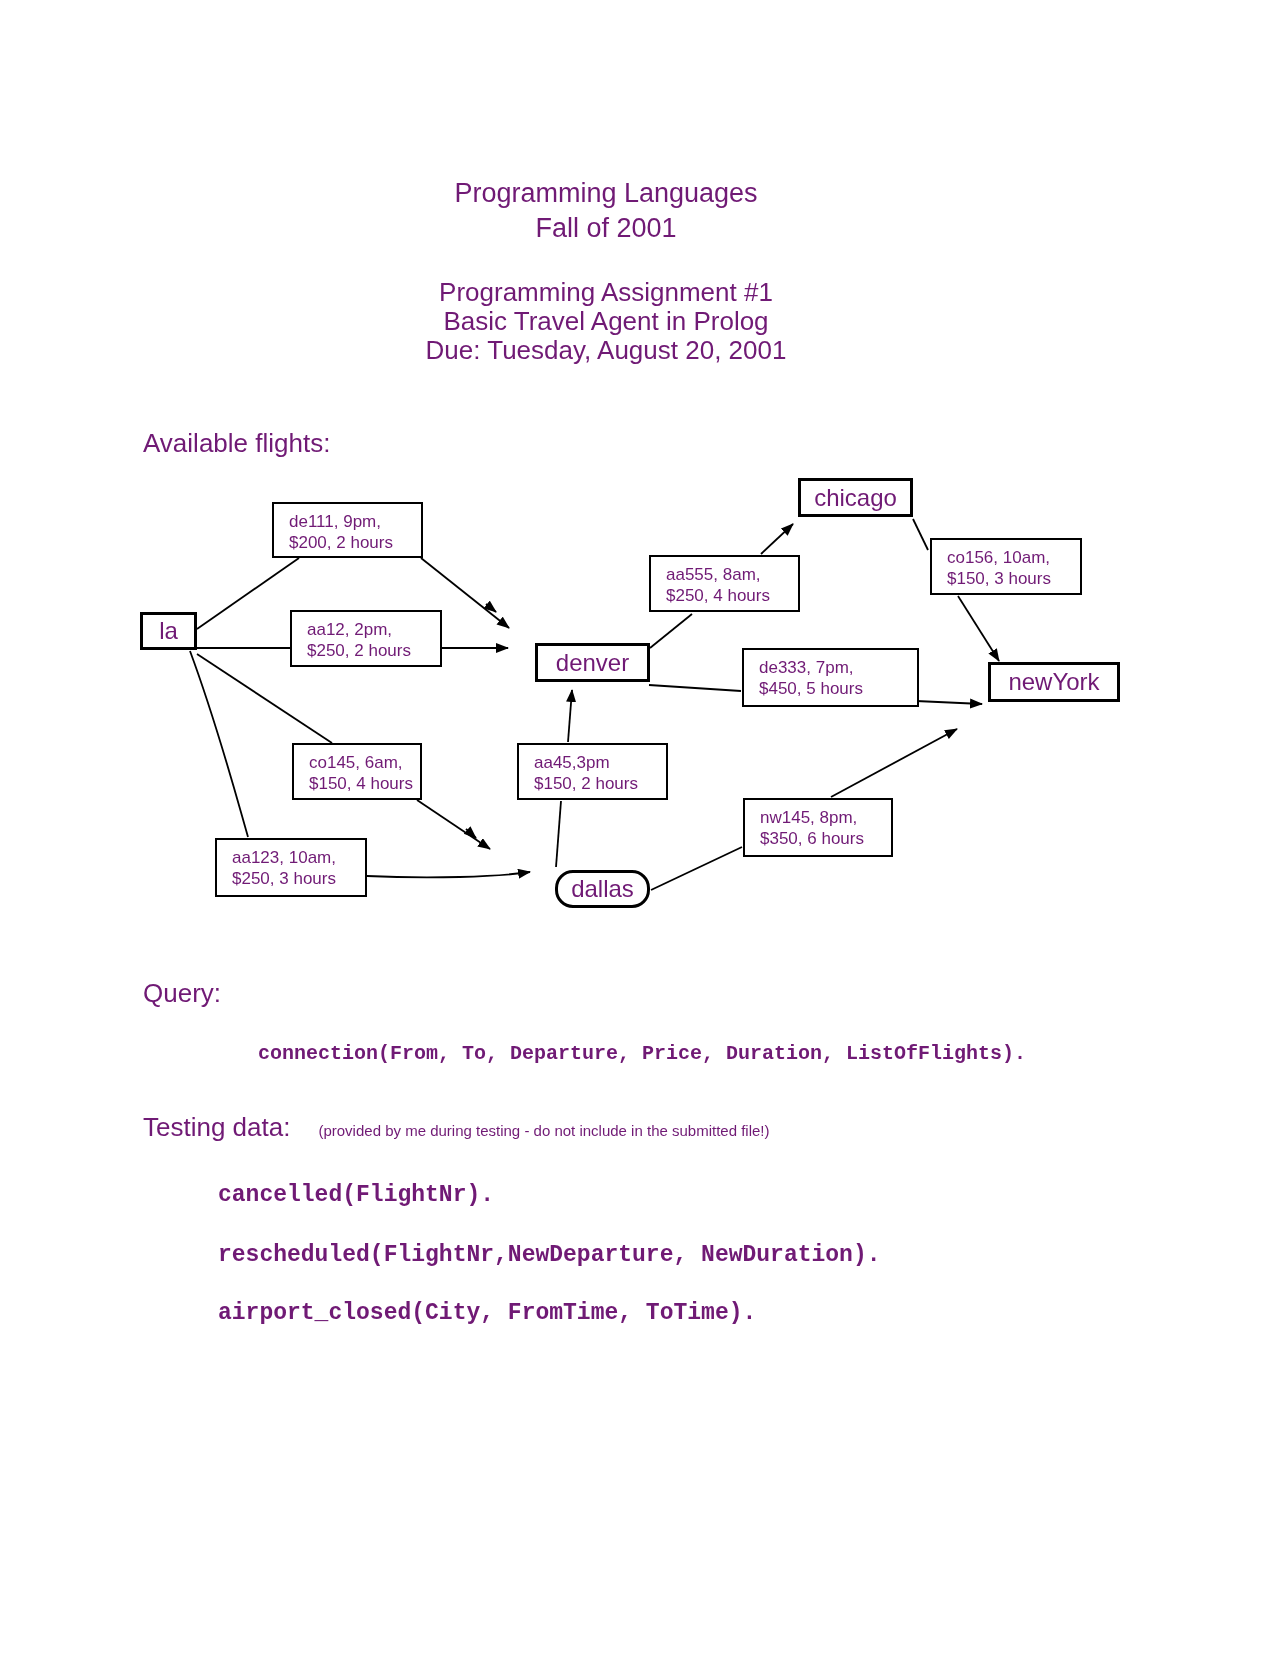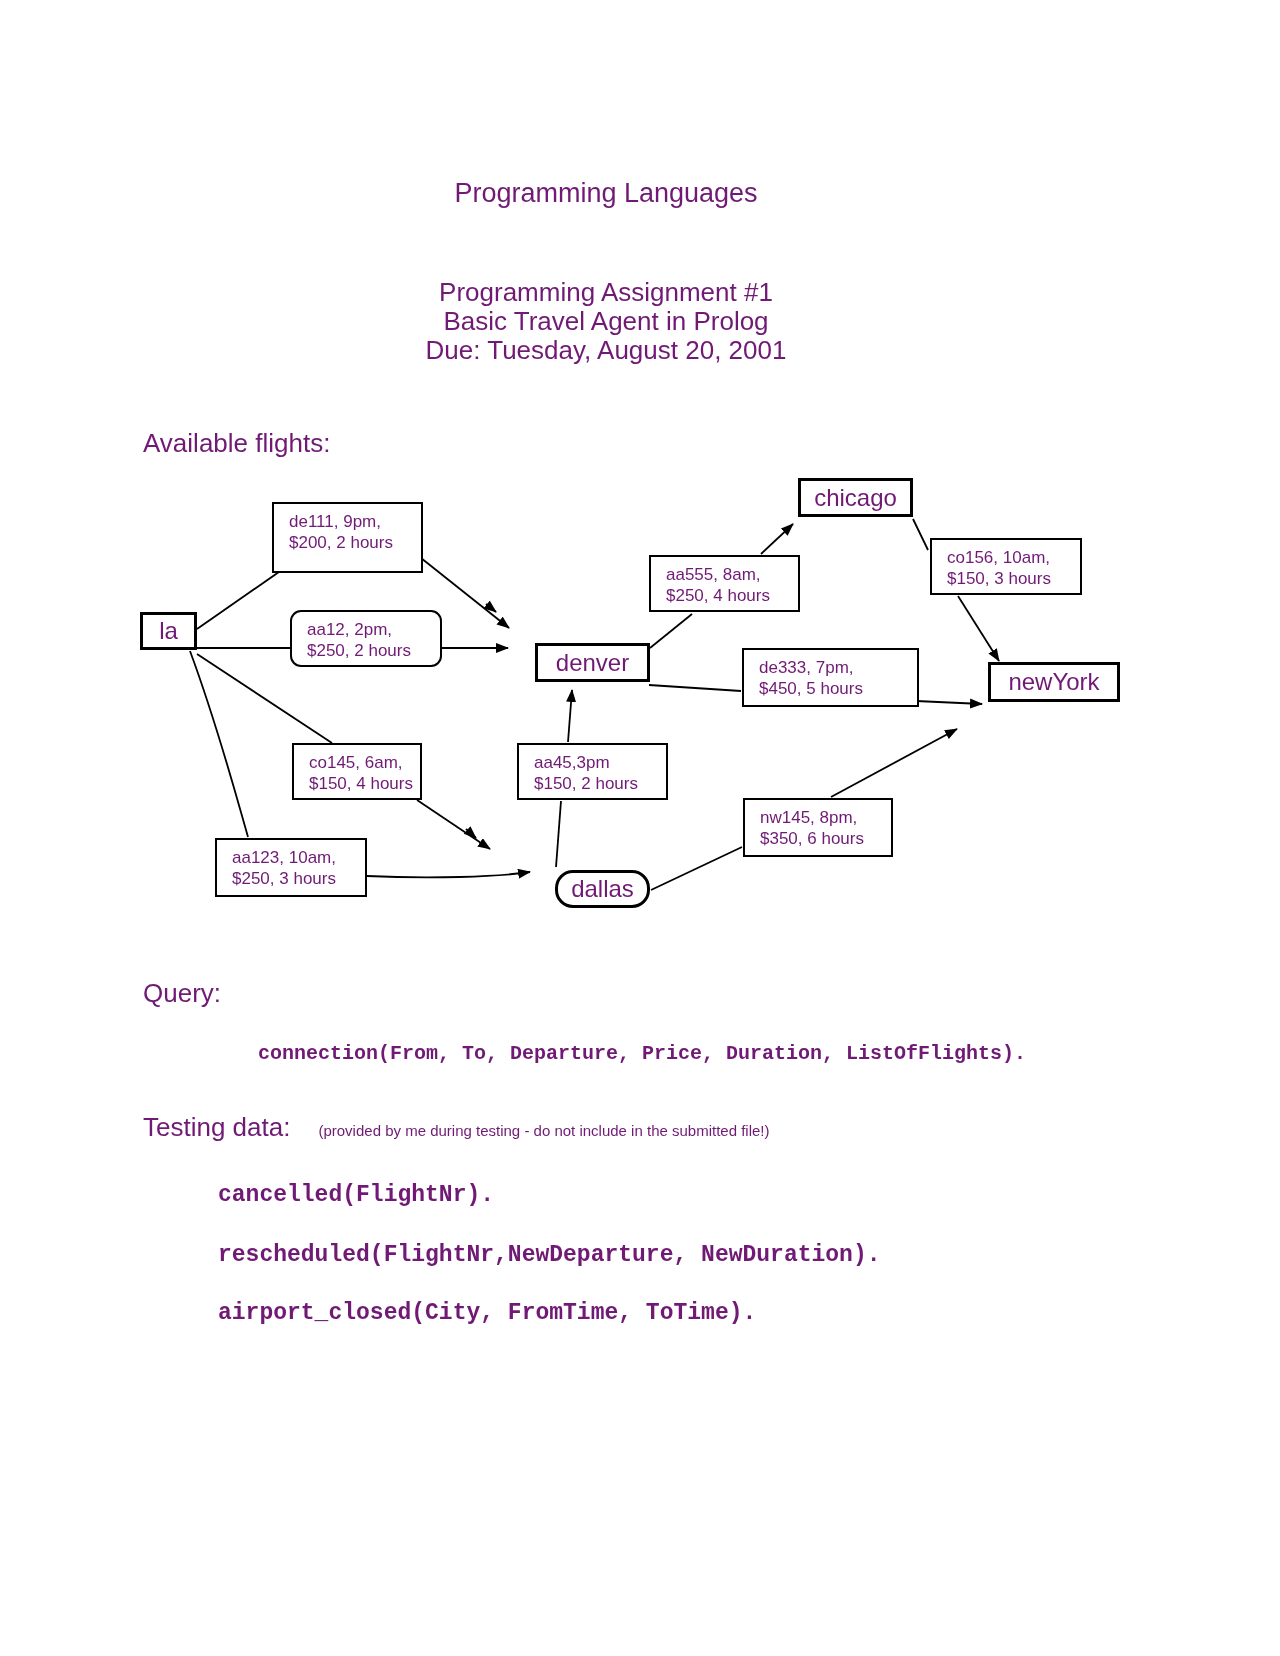--- a/index.html
+++ b/index.html
@@ -35,20 +35,21 @@
   svg.edges{position:absolute;left:0;top:0;z-index:1;pointer-events:none;}
   svg.edges path{fill:none;stroke:#000;stroke-width:1.8px;}
 </style>
 </head>
 <body>
 
 <div class="page">
 
   <div class="abs title-block">
     <div>Programming Languages</div>
+    <div>Fall of 2001</div>
   </div>
   <div class="abs assign-block">
     <div>Programming Assignment #1</div>
     <div>Basic Travel Agent in Prolog</div>
     <div>Due: Tuesday, August 20, 2001</div>
   </div>
 
   <div class="abs heading h-avail">Available flights:</div>
 
   <svg class="edges" width="1280" height="1656" viewBox="0 0 1280 1656">
@@ -88,25 +89,25 @@
   <div class="abs city" style="left:798px;top:478px;width:115px;height:39px;">
     <span>chicago</span>
   </div>
   <div class="abs city" style="left:988px;top:662px;width:132px;height:40px;">
     <span>newYork</span>
   </div>
   <div class="abs city" style="left:555px;top:870px;width:95px;height:38px;border-radius:18px;">
     <span>dallas</span>
   </div>
 
-  <div class="abs flight" style="left:272px;top:502px;width:151px;height:71px;">
+  <div class="abs flight" style="left:272px;top:502px;width:151px;height:56px;">
     <div>de111, 9pm,</div>
     <div>$200, 2 hours</div>
   </div>
-  <div class="abs flight" style="left:290px;top:610px;width:152px;height:57px;border-radius:11px;">
+  <div class="abs flight" style="left:290px;top:610px;width:152px;height:57px;">
     <div>aa12, 2pm,</div>
     <div>$250, 2 hours</div>
   </div>
   <div class="abs flight" style="left:649px;top:555px;width:151px;height:57px;">
     <div>aa555, 8am,</div>
     <div>$250, 4 hours</div>
   </div>
   <div class="abs flight" style="left:930px;top:538px;width:152px;height:57px;">
     <div>co156, 10am,</div>
     <div>$150, 3 hours</div>

